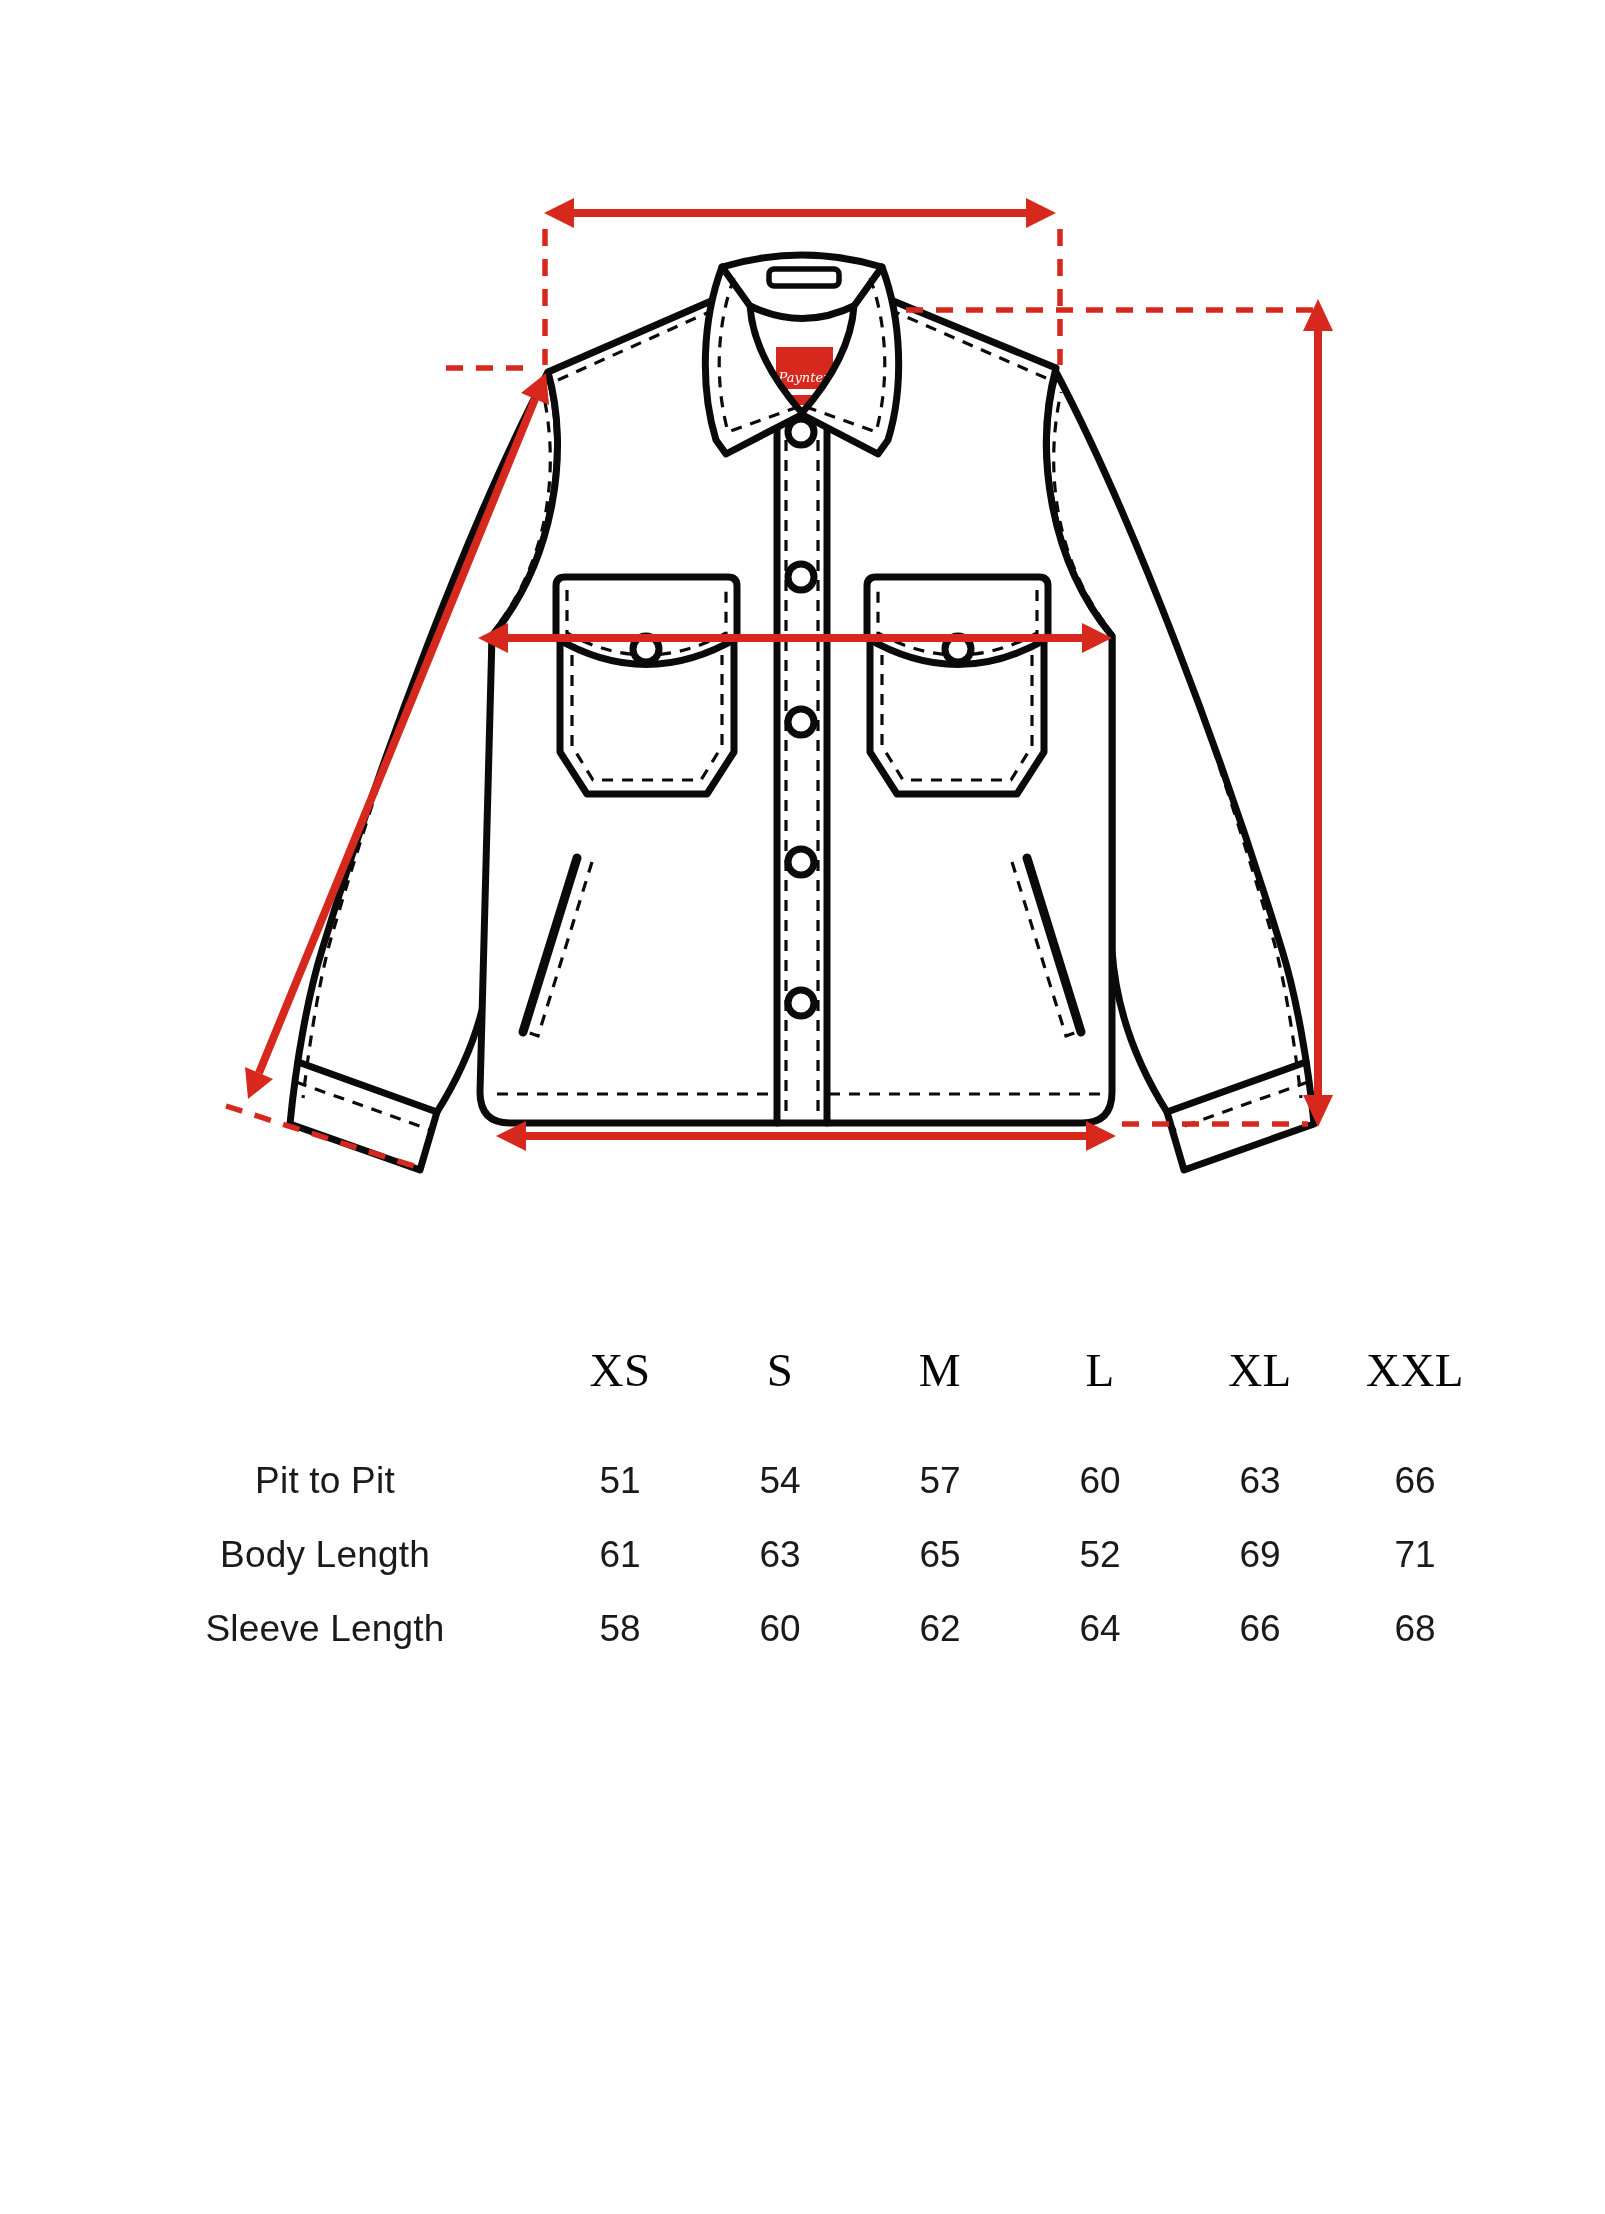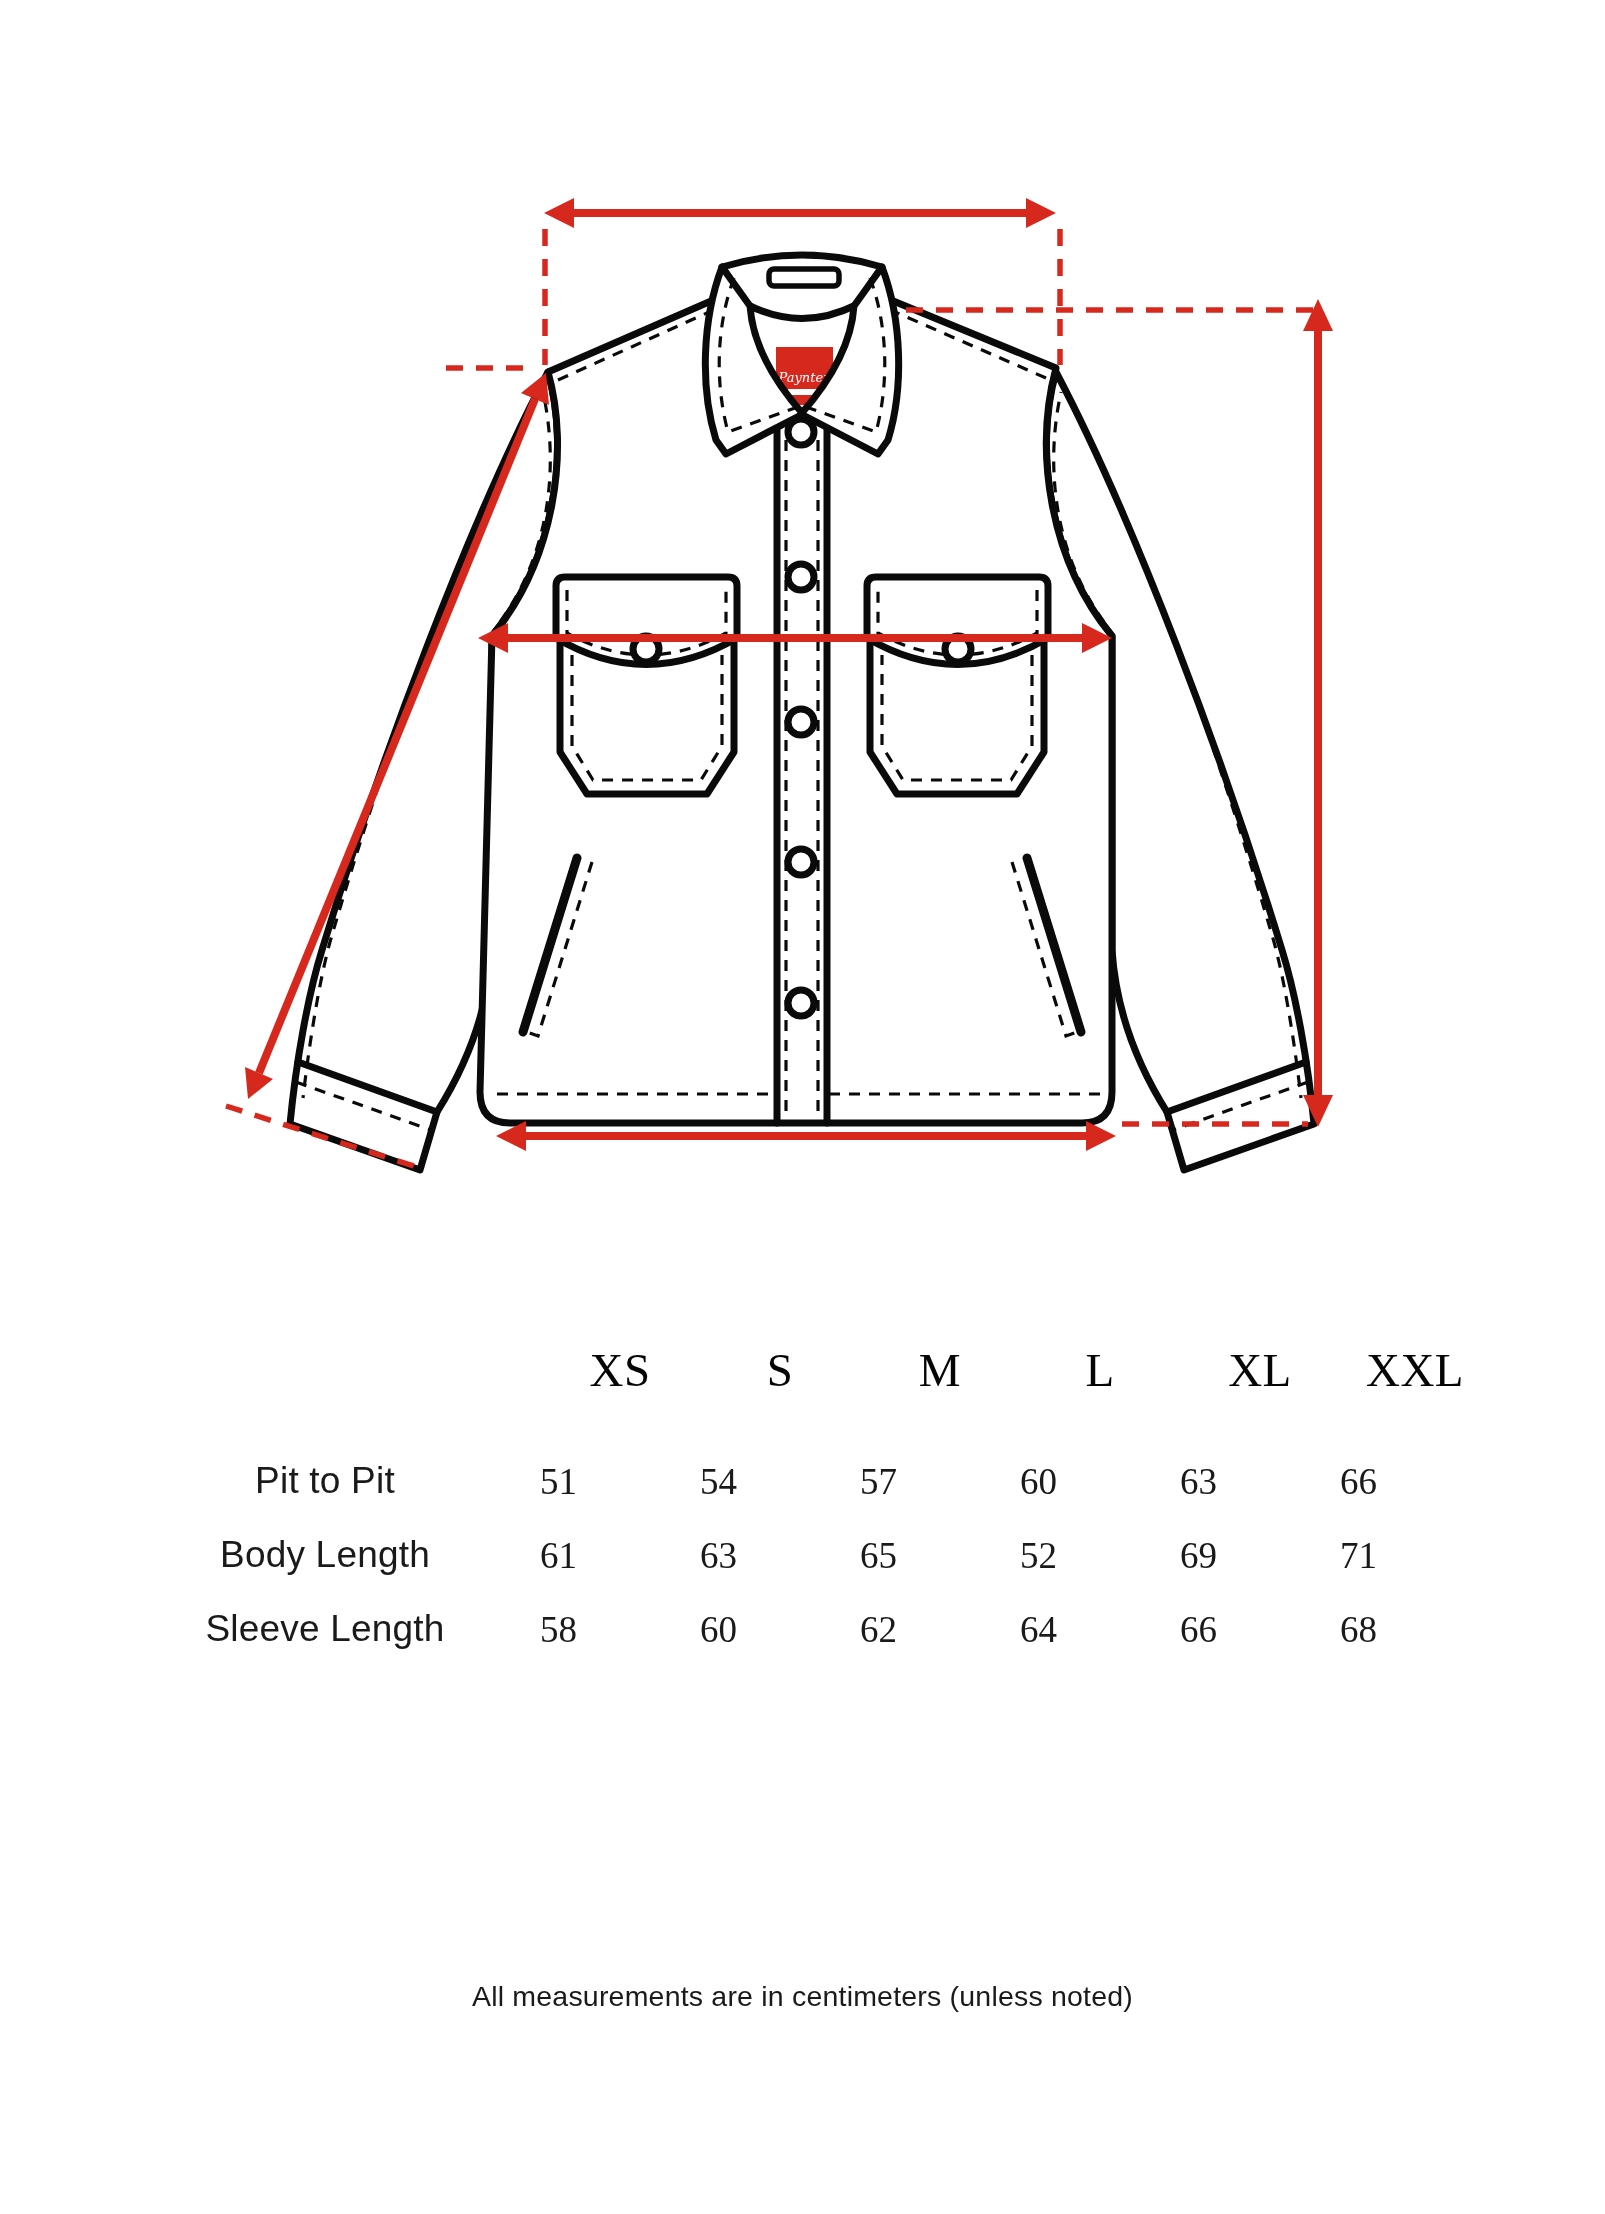--- a/index.html
+++ b/index.html
@@ -40,21 +40,21 @@
     font-family:"Liberation Serif",serif;font-weight:400;font-size:47px;color:#050505;
     text-align:center;height:60px;padding:0 0 44px 0;vertical-align:middle;letter-spacing:.5px;
   }
   .size-table thead th.corner{text-align:left;}
   .size-table tbody tr{height:74px;}
   .size-table tbody th{
     font-weight:400;font-size:37px;text-align:center;vertical-align:middle;color:var(--text);
     padding:0;letter-spacing:.2px;
   }
   .size-table tbody td{
-    font-size:37px;vertical-align:middle;color:var(--text);padding:0;font-family:Liberation Serif, serif;
+    font-size:37px;text-align:center;vertical-align:middle;color:var(--text);padding:0;
   }
   .footnote{
     position:absolute;top:1976px;left:0;width:1605px;text-align:center;
     font-size:28.5px;line-height:40px;color:var(--text);letter-spacing:.2px;
   }
 </style>
 </head>
 <body>
 
 <div class="page">
@@ -247,15 +247,14 @@
         <td>58</td>
         <td>60</td>
         <td>62</td>
         <td>64</td>
         <td>66</td>
         <td>68</td>
       </tr>
     </tbody>
   </table>
 
-  <div class="footnote">All measurements are in centimeters (unless noted)</div>
 
 </div>
 
 </body></html>

